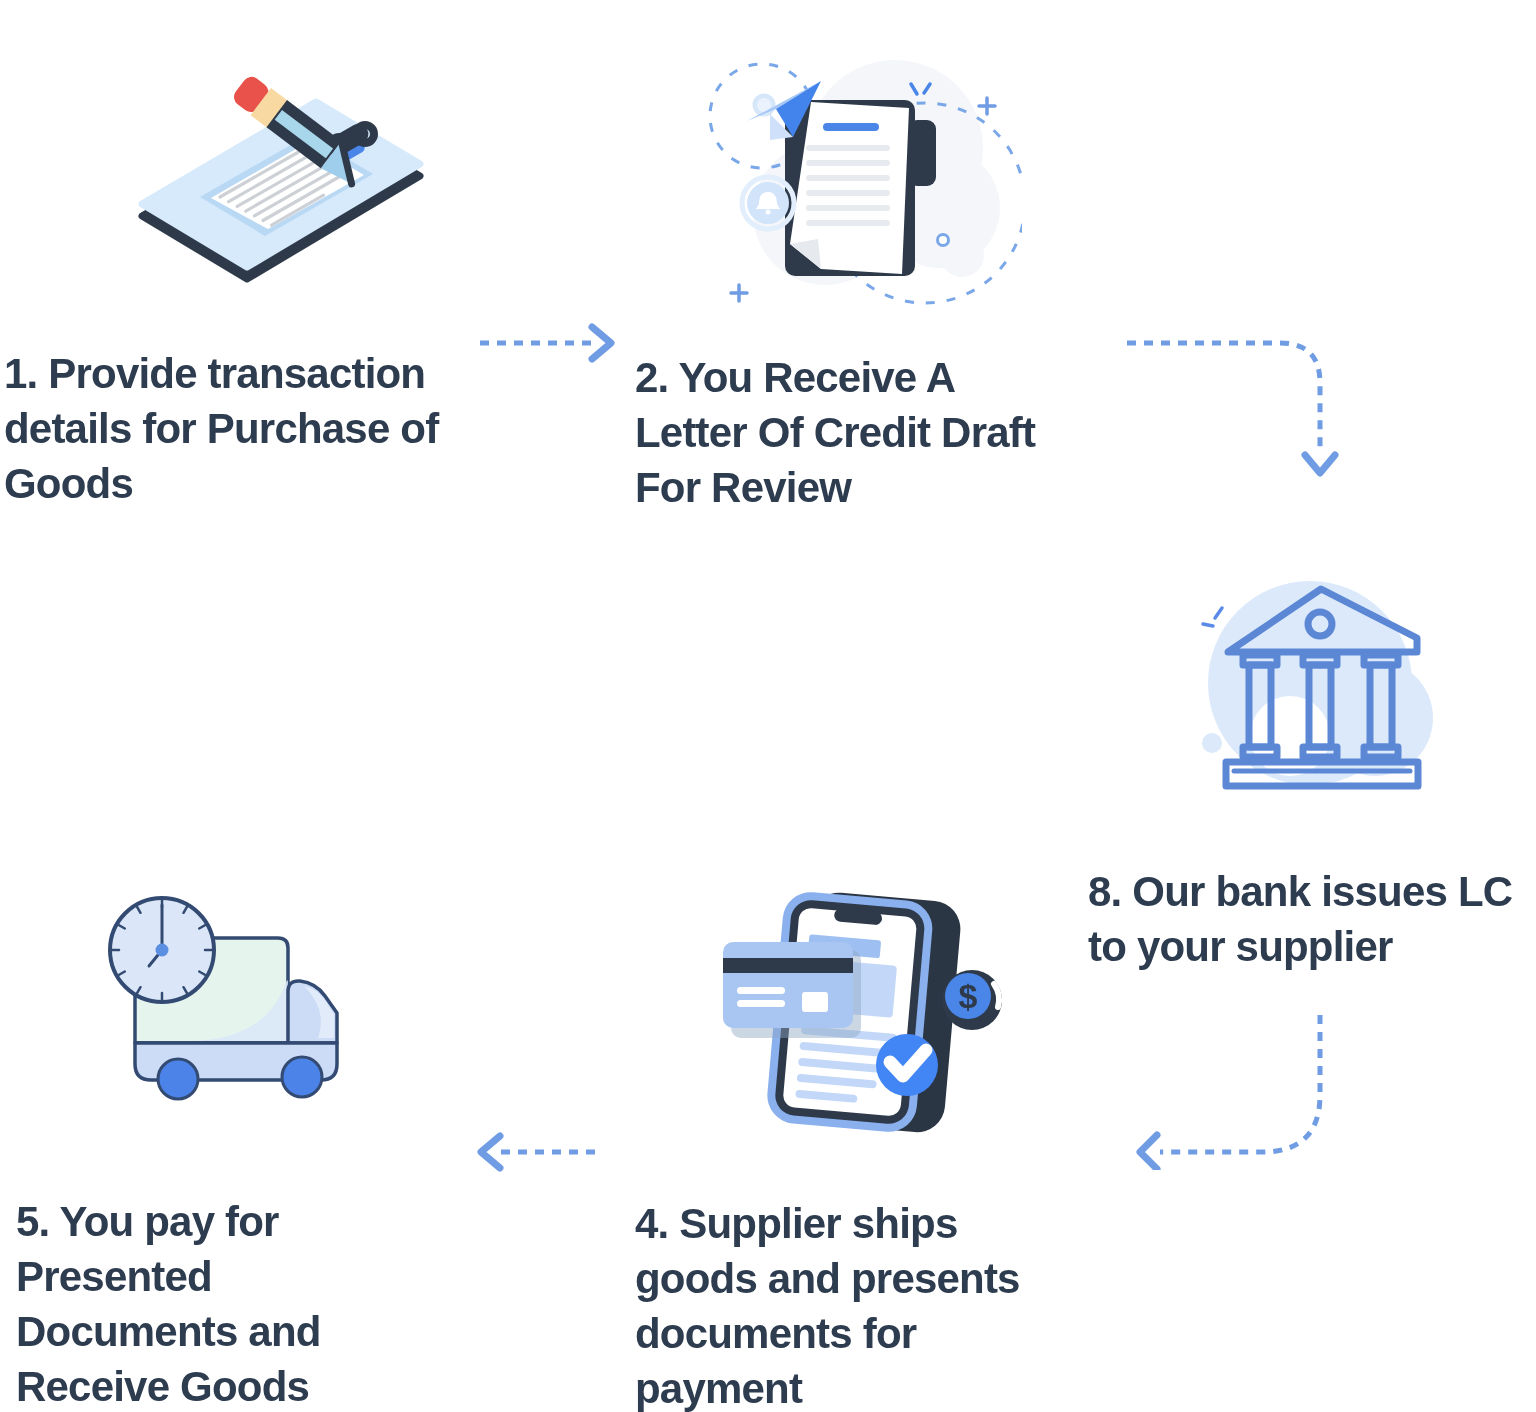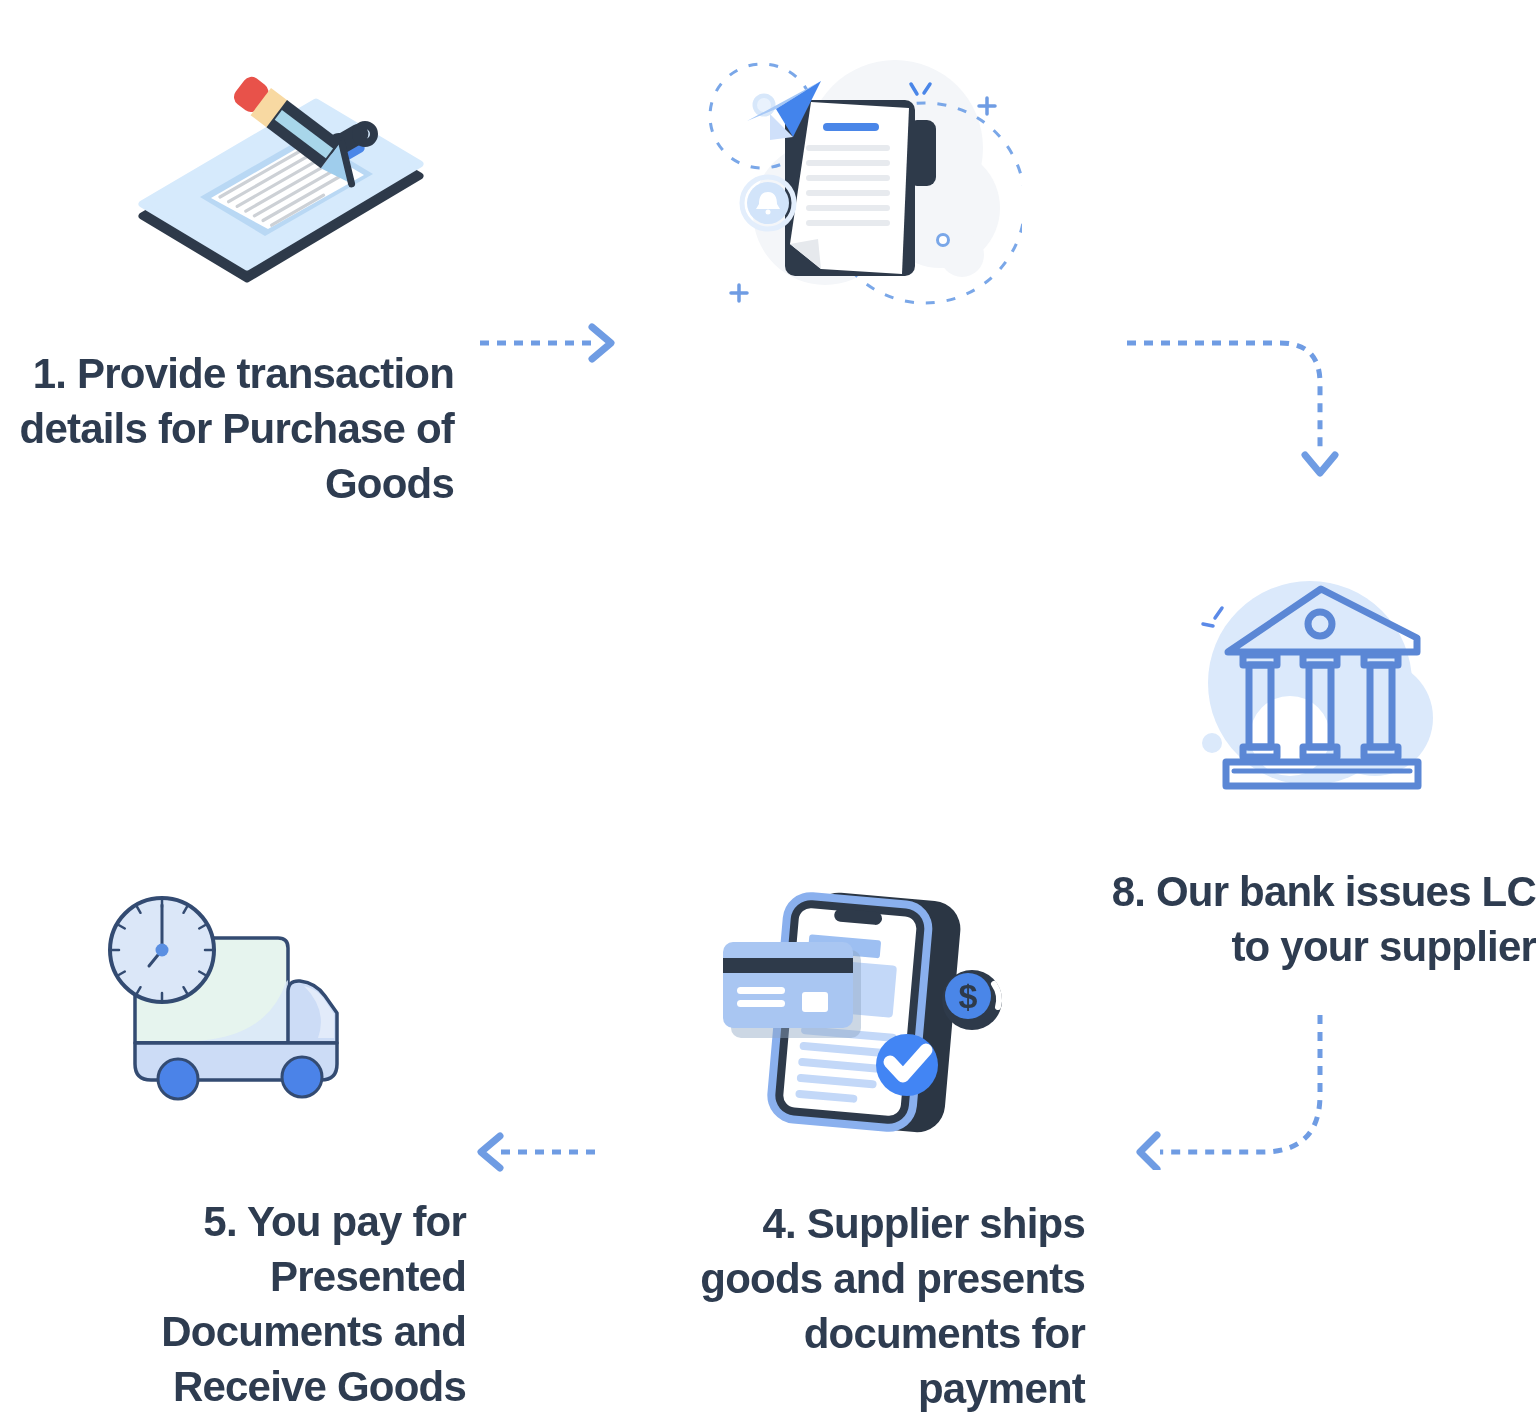--- a/index.html
+++ b/index.html
@@ -1,21 +1,21 @@
 <!DOCTYPE html>
 <html><head>
 <meta charset="utf-8">
 <style>
   html,body{margin:0;padding:0;background:#ffffff;}
   .stage{
     position:relative;width:1536px;height:1412px;background:#ffffff;overflow:hidden;
     font-family:"Liberation Sans",sans-serif;
   }
   .caption{
-    position:absolute;text-align:right;white-space:pre-line;
+    position:absolute;text-align:left;white-space:pre-line;
     font-weight:bold;font-size:42px;line-height:55px;letter-spacing:-0.8px;
     color:#2e3c50;
   }
   .ill,.arrow{position:absolute;display:block;}
   .dash{stroke:#6f9ce3;stroke-width:5;stroke-dasharray:9 8;fill:none;}
   .chev{stroke:#6f9ce3;stroke-width:7;stroke-linecap:round;stroke-linejoin:round;fill:none;}
 </style>
 </head>
 <body>
 
@@ -106,20 +106,23 @@
       <polygon points="86,61 131,33 103,89" fill="#4384ec"></polygon>
       <polygon points="80,66 103,89 80,92" fill="#cfe0fa"></polygon>
     </g>
     <g>
       <circle cx="78" cy="155" r="26" fill="none" stroke="#e3eefc" stroke-width="5"></circle>
       <circle cx="78" cy="155" r="21" fill="#d2e4fa"></circle>
       <path d="M78,144 c-7,0 -9,6 -9,12 l-3,5 h24 l-3,-5 c0,-6 -2,-12 -9,-12 z" fill="#ffffff"></path>
       <circle cx="78" cy="164" r="2.5" fill="#ffffff"></circle>
     </g>
   </svg>
+  <div class="caption" style="left:635px;top:350px;width:450px">2. You Receive A
+Letter Of Credit Draft
+For Review</div>
 
   <svg class="ill" style="left:1170px;top:558px" width="322" height="284" viewBox="0 0 322 284">
     <g>
       <circle cx="140" cy="125" r="102" fill="#dbe9fb"></circle>
       <circle cx="205" cy="160" r="58" fill="#dbe9fb"></circle>
       <circle cx="120" cy="178" r="40" fill="#ffffff"></circle>
       <circle cx="42" cy="185" r="10" fill="#dbe9fb"></circle>
     </g>
     <g stroke="#5b8ae8" stroke-width="3.5" stroke-linecap="round">
       <path d="M52,50 L45,60"></path>

